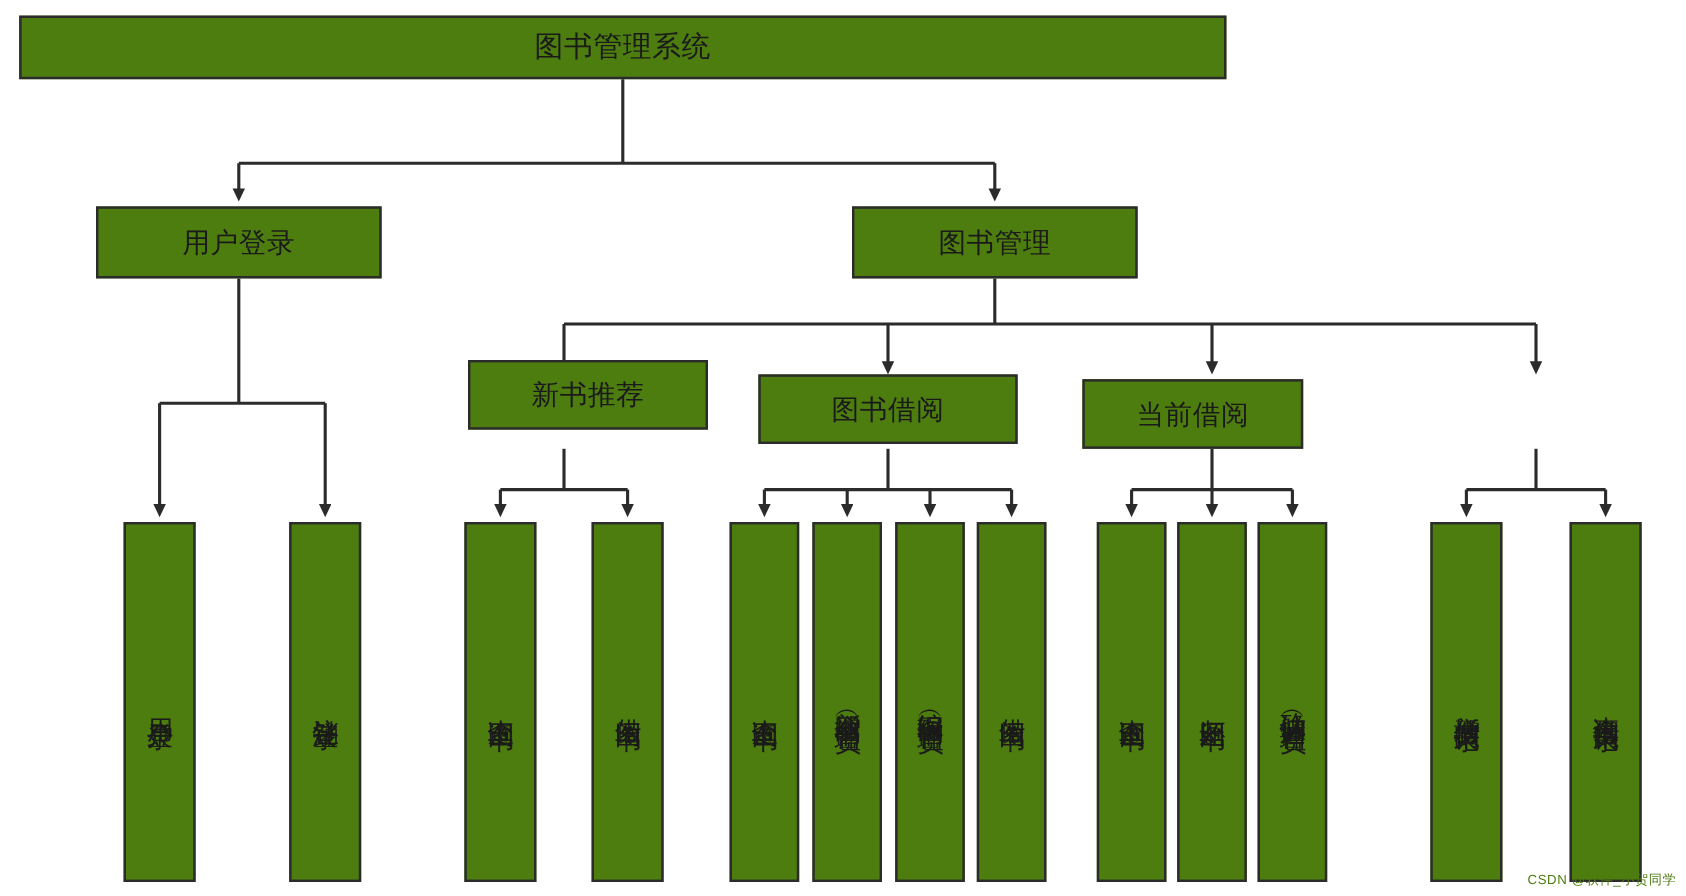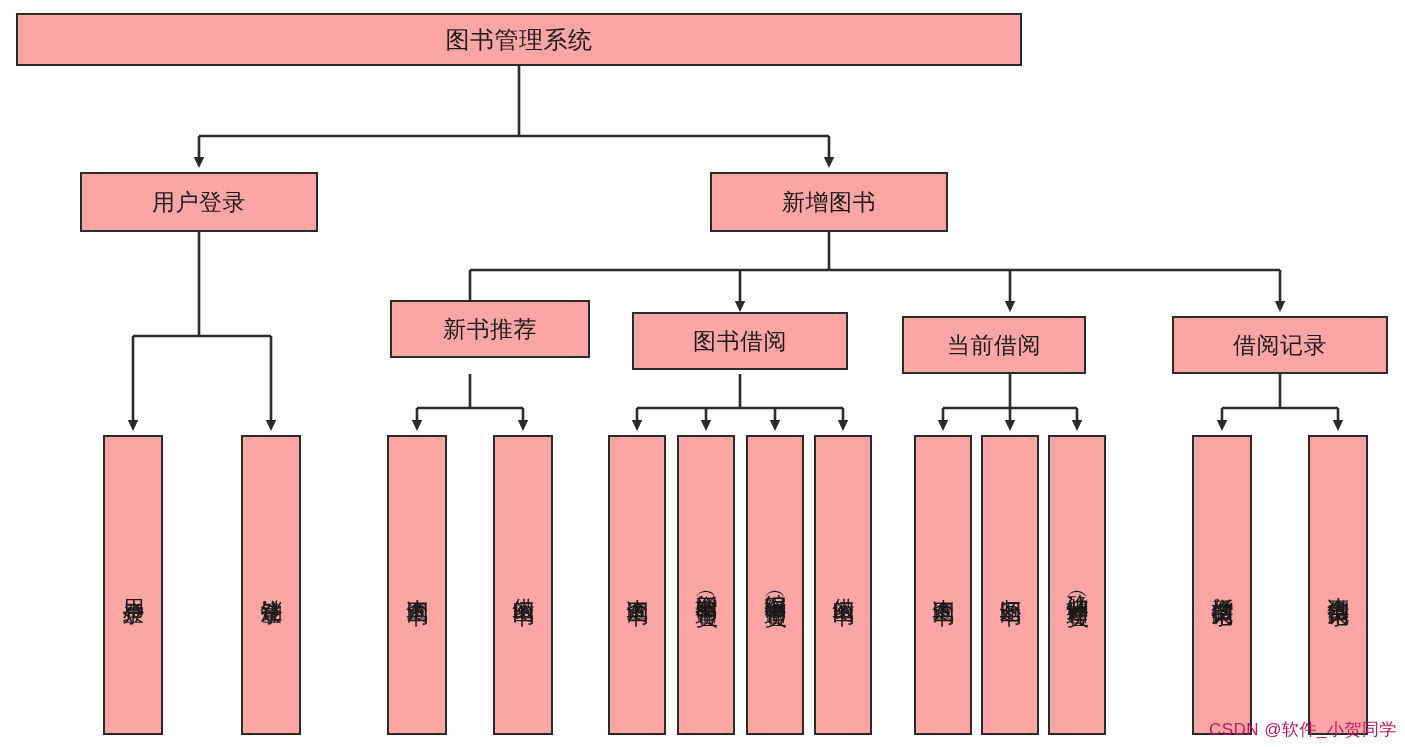--- a/index.html
+++ b/index.html
@@ -23,21 +23,21 @@
     position: absolute;
     left: 0;
     top: 0;
     width: 1405px;
     height: 747px;
     pointer-events: none;
   }
   .node {
     position: absolute;
     box-sizing: border-box;
-    background: #fca5a5;
+    background: #4d7c0f;
     border: 2.5px solid #2b2b2b;
     display: flex;
     align-items: center;
     justify-content: center;
     z-index: 3;
   }
   .node-label {
     font-size: 23px;
     line-height: 1.15;
     letter-spacing: 0.5px;
@@ -59,22 +59,22 @@
     font-size: 22px;
     line-height: 1.22;
     letter-spacing: 2px;
     white-space: normal;
     max-height: 285px;
   }
   #watermark {
     position: absolute;
     right: 8px;
     bottom: 6px;
-    font-size: 17px;
-    color: #be185d;
+    font-size: 11px;
+    color: #4d7c0f;
     letter-spacing: 0.5px;
     z-index: 5;
     white-space: nowrap;
   }
 </style>
 </head>
 <body>
 
 <div id="canvas">
 
@@ -132,38 +132,35 @@
 
   <div class="node root" style="left:16px; top:13px; width:1006px; height:53px;">
     <span class="node-label">图书管理系统</span>
   </div>
 
   <div class="node" style="left:80px; top:172px; width:238px; height:60px;">
     <span class="node-label">用户登录</span>
   </div>
 
   <div class="node" style="left:710px; top:172px; width:238px; height:60px;">
-    <span class="node-label">新增图书</span>
+    <span class="node-label">图书管理</span>
   </div>
 
   <div class="node" style="left:362px; top:300px; width:200px; height:58px;margin-left:28px;">
     <span class="node-label">新书推荐</span>
   </div>
 
   <div class="node" style="left:632px; top:312px; width:216px; height:58px;">
     <span class="node-label">图书借阅</span>
   </div>
 
   <div class="node" style="left:902px; top:316px; width:184px; height:58px;">
     <span class="node-label">当前借阅</span>
   </div>
 
-  <div class="node" style="left:1172px; top:316px; width:216px; height:58px;">
-    <span class="node-label">借阅记录</span>
-  </div>
 
   <div class="node leaf" style="left:103px; top:435px; width:60px; height:300px;">
     <span class="node-label">用户登录</span>
   </div>
   <div class="node leaf" style="left:241px; top:435px; width:60px; height:300px;">
     <span class="node-label">注销登录</span>
   </div>
 
   <div class="node leaf" style="left:387px; top:435px; width:60px; height:300px;">
     <span class="node-label">查询图书</span>

